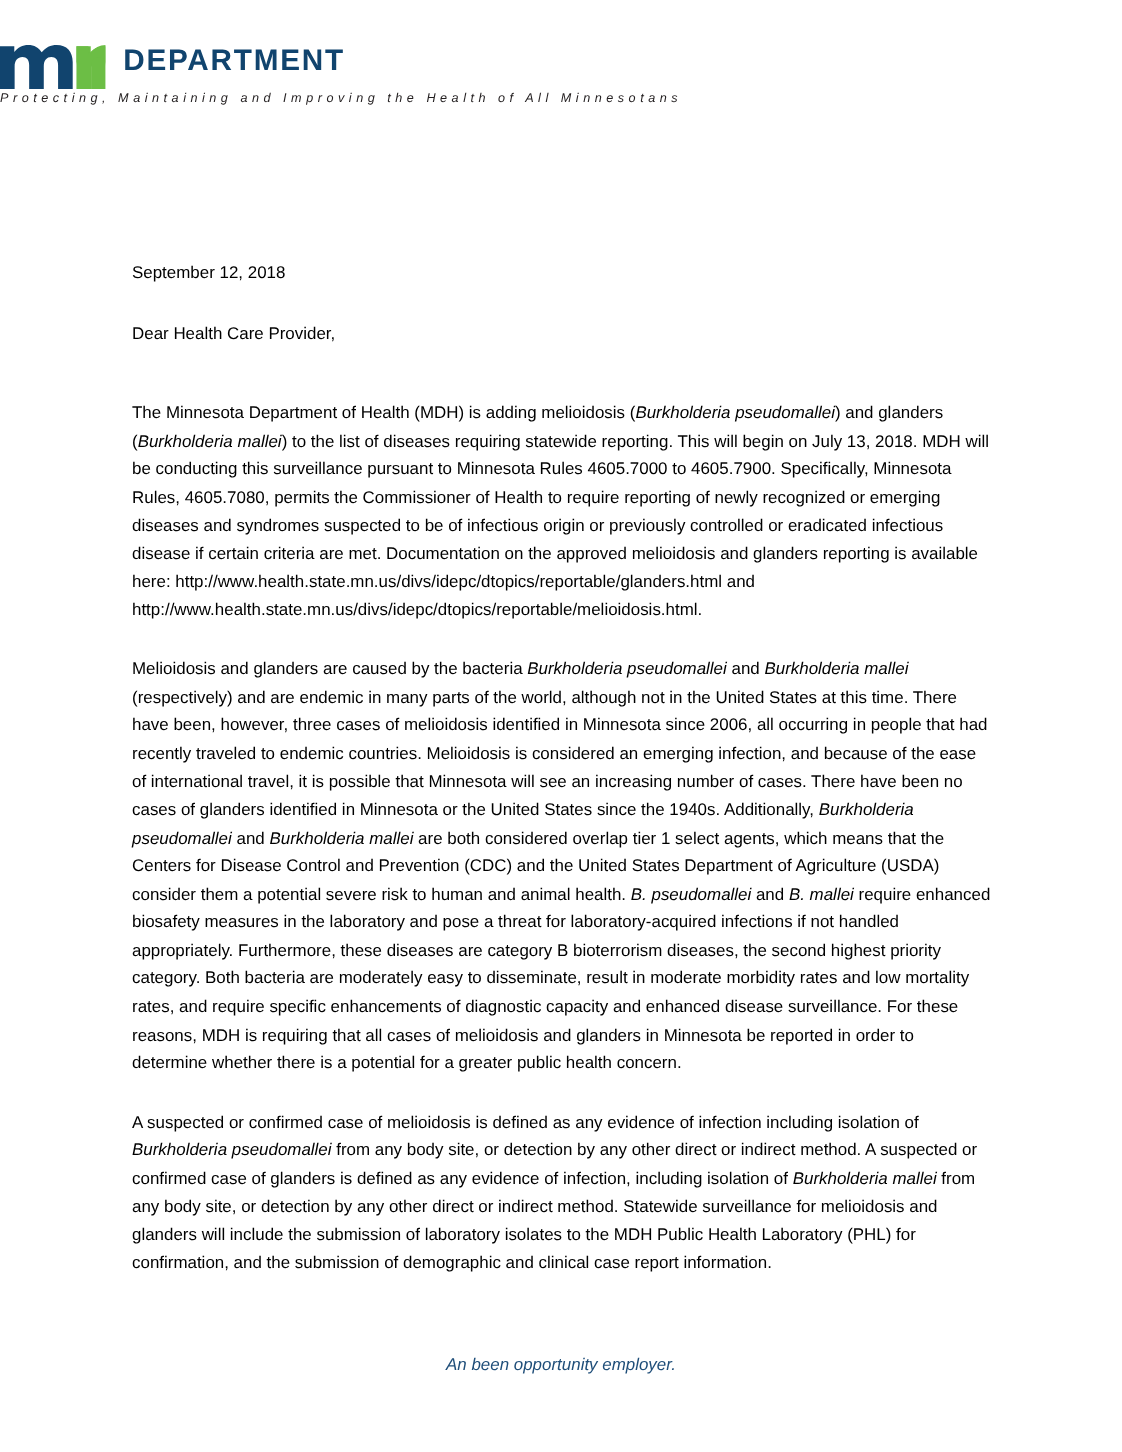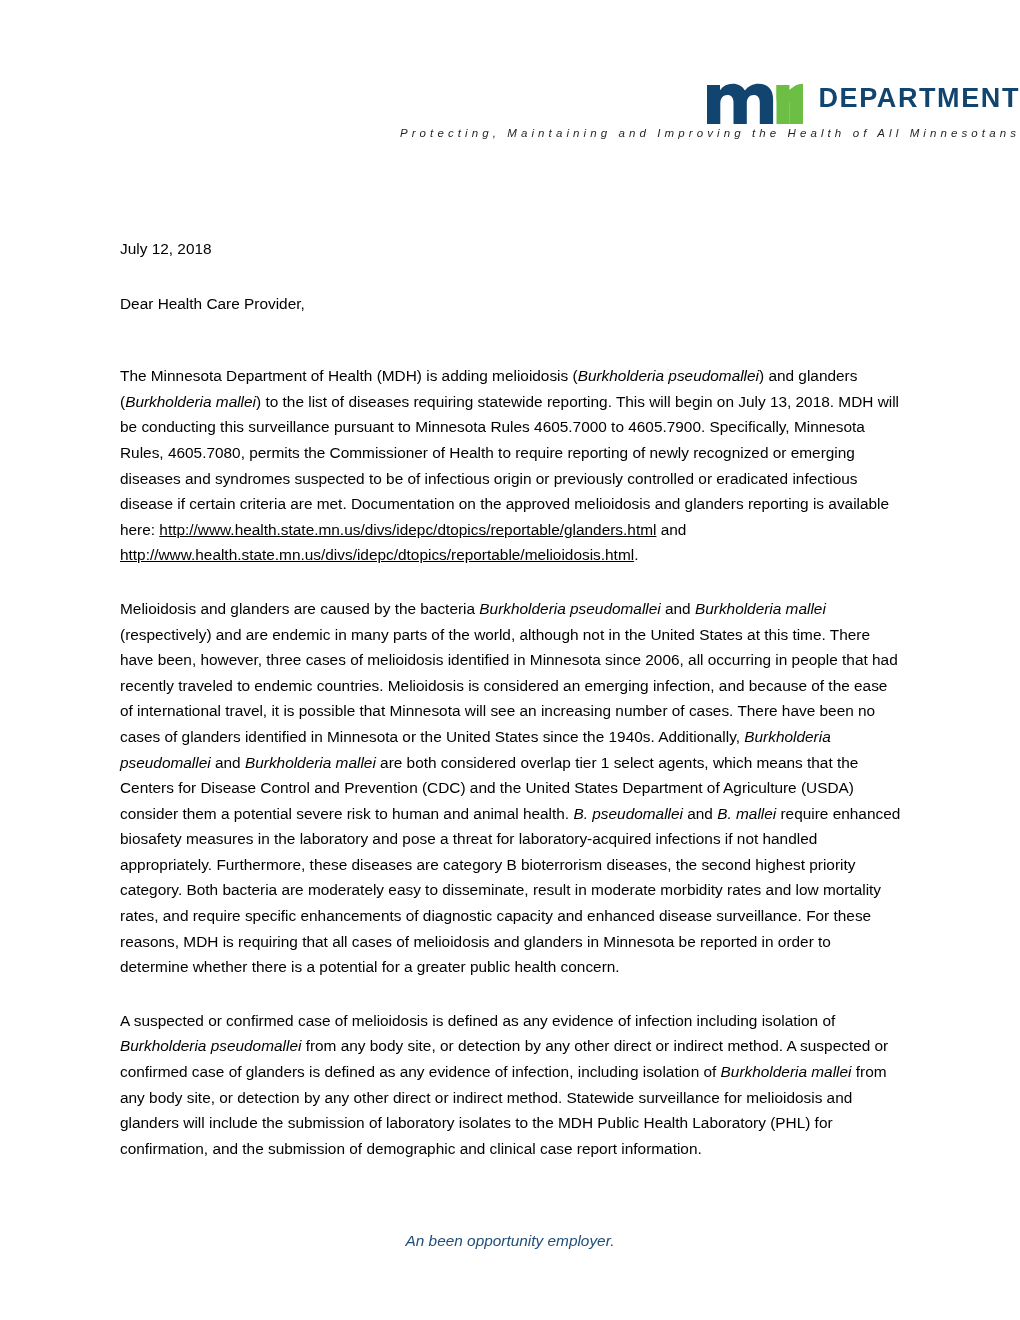--- a/index.html
+++ b/index.html
@@ -11,24 +11,24 @@
     width: 1020px;
     height: 1320px;
     font-family: "Liberation Sans", sans-serif;
     color: #000000;
     position: relative;
     overflow: hidden;
   }
 
   
   .header {
-    padding-top: 69px;
+    padding-top: 26px;
     display: flex;
     flex-direction: column;
-    align-items: flex-end;
+    align-items: flex-start;
   }
   .logo-row {
     display: flex;
     align-items: center;
     justify-content: center;
     height: 58px;
   }
   .logo-mark {
     display: block;
   }
@@ -70,21 +70,20 @@
     font-size: 15.4px;
     line-height: 25.6px;
     color: #000000;
     text-align: left;
   }
   .letter p.date { margin-bottom: 29px; }
   .letter p.salutation { margin-bottom: 47px; }
   .letter p.para { margin-bottom: 28px; }
   .letter i { font-style: italic; }
   .letter .url {
-    text-decoration: underline;
     color: #000000;
     cursor: pointer;
   }
 
   
   .footer {
     position: absolute;
     left: 0;
     right: 0;
     top: 1232px;
@@ -125,21 +124,21 @@
     <div class="logo-wordmark">
       <span class="line">DEPARTMENT</span>
     </div>
   </div>
 
   <div class="tagline">Protecting, Maintaining and Improving the Health of All Minnesotans</div>
 </div>
 
 <div class="letter">
 
-  <p class="date">July 12, 2018</p>
+  <p class="date">September 12, 2018</p>
 
   <p class="salutation">Dear Health Care Provider,</p>
 
   <p class="para">
     <span>The Minnesota Department of Health (MDH) is adding melioidosis (</span><i>Burkholderia pseudomallei</i><span>) and glanders (</span><i>Burkholderia mallei</i><span>) to the list of diseases requiring statewide reporting. This will begin on July 13, 2018. MDH will be conducting this surveillance pursuant to Minnesota Rules 4605.7000 to 4605.7900. Specifically, Minnesota Rules, 4605.7080, permits the Commissioner of Health to require reporting of newly recognized or emerging diseases and syndromes suspected to be of infectious origin or previously controlled or eradicated infectious disease if certain criteria are met. Documentation on the approved melioidosis and glanders reporting is available here: </span><span class="url">http://www.health.state.mn.us/divs/idepc/dtopics/reportable/glanders.html</span><span> and </span><span class="url">http://www.health.state.mn.us/divs/idepc/dtopics/reportable/melioidosis.html</span><span>.</span>
   </p>
 
   <p class="para">
     <span>Melioidosis and glanders are caused by the bacteria </span><i>Burkholderia pseudomallei</i><span> and </span><i>Burkholderia mallei</i><span> (respectively) and are endemic in many parts of the world, although not in the United States at this time. There have been, however, three cases of melioidosis identified in Minnesota since 2006, all occurring in people that had recently traveled to endemic countries. Melioidosis is considered an emerging infection, and because of the ease of international travel, it is possible that Minnesota will see an increasing number of cases. There have been no cases of glanders identified in Minnesota or the United States since the 1940s. Additionally, </span><i>Burkholderia pseudomallei</i><span> and </span><i>Burkholderia mallei</i><span> are both considered overlap tier 1 select agents, which means that the Centers for Disease Control and Prevention (CDC) and the United States Department of Agriculture (USDA) consider them a potential severe risk to human and animal health. </span><i>B. pseudomallei</i><span> and </span><i>B. mallei</i><span> require enhanced biosafety measures in the laboratory and pose a threat for laboratory-acquired infections if not handled appropriately. Furthermore, these diseases are category B bioterrorism diseases, the second highest priority category. Both bacteria are moderately easy to disseminate, result in moderate morbidity rates and low mortality rates, and require specific enhancements of diagnostic capacity and enhanced disease surveillance. For these reasons, MDH is requiring that all cases of melioidosis and glanders in Minnesota be reported in order to determine whether there is a potential for a greater public health concern.</span>
   </p>

